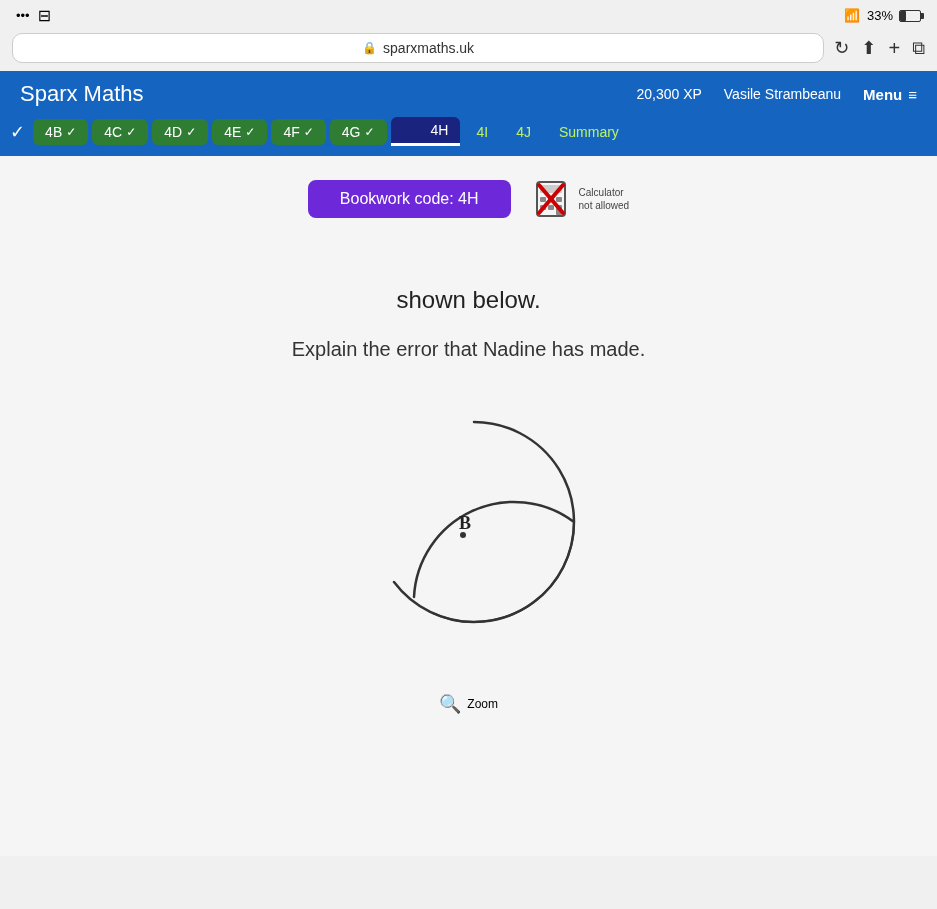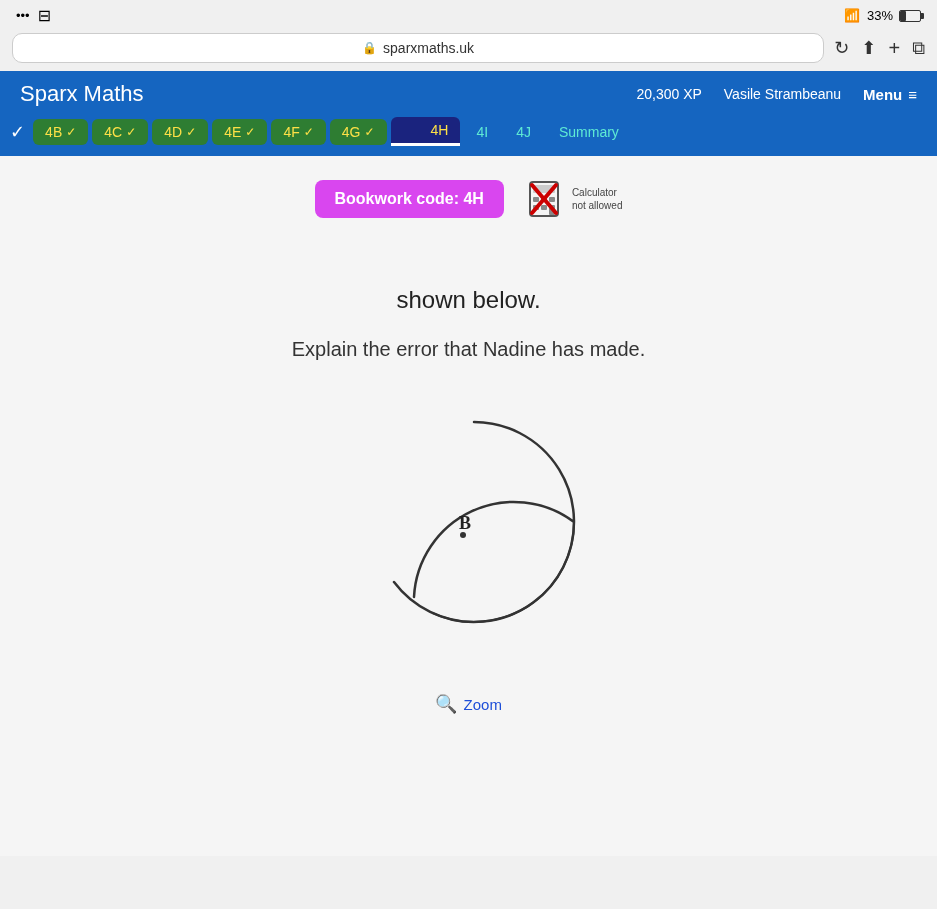--- a/index.html
+++ b/index.html
@@ -83,65 +83,65 @@
     .nav-tabs {
       background: #1565c0;
       display: flex;
       align-items: center;
       padding: 0 10px 10px;
       gap: 4px;
       overflow-x: auto;
     }
     .nav-tab {
       background: #2e7d32;
-      color: #fde047;
+      color: #ffffff;
       padding: 5px 12px;
       border-radius: 6px;
       font-size: 14px;
       font-weight: 500;
       display: flex;
       align-items: center;
       gap: 4px;
       cursor: pointer;
       white-space: nowrap;
     }
     .nav-tab.active {
       background: #1a237e;
       border-bottom: 3px solid white;
       border-radius: 6px 6px 0 0;
       padding-left: 40px;
     }
     .nav-tab.plain {
       background: transparent;
-      color: #5eead4;
+      color: #bef264;
     }
     .nav-tab .check { font-size: 12px; }
 
     
     .main-content {
       background: #f5f5f5;
       padding: 24px 40px;
       min-height: 700px;
     }
 
     
     .bookwork-row {
       display: flex;
       align-items: center;
       justify-content: center;
       gap: 24px;
       margin-bottom: 28px;
     }
     .bookwork-badge {
-      background: #d946ef;
+      background: #6d28d9;
       color: white;
-      padding: 10px 20px;
+      padding: 10px 32px;
       border-radius: 8px;
       font-size: 16px;
-      font-weight: 700;
+      font-weight: 400;
     }
     .calculator-info {
       display: flex;
       align-items: center;
       gap: 8px;
       font-size: 13px;
       color: #333;
     }
     .calc-icon-wrap {
       position: relative;
@@ -327,16 +327,16 @@
       " fill="none" stroke="#333" stroke-width="2.5" stroke-linecap="round"></path>
 
       <text x="120" y="132" font-size="18" font-weight="bold" font-family="serif" fill="#222">B</text>
 
       <circle cx="124" cy="138" r="3" fill="#333"></circle>
     </svg>
   </div>
 
   <div class="zoom-row">
     <span style="font-size:18px;color:#1565c0;">🔍</span>
-    <span style="color:#1d4ed8;font-size:15px;font-weight:500;">Zoom</span>
+    <span style="color:#000000;font-size:12px;font-weight:500;">Zoom</span>
   </div>
 
 </div>
 
 </body></html>

